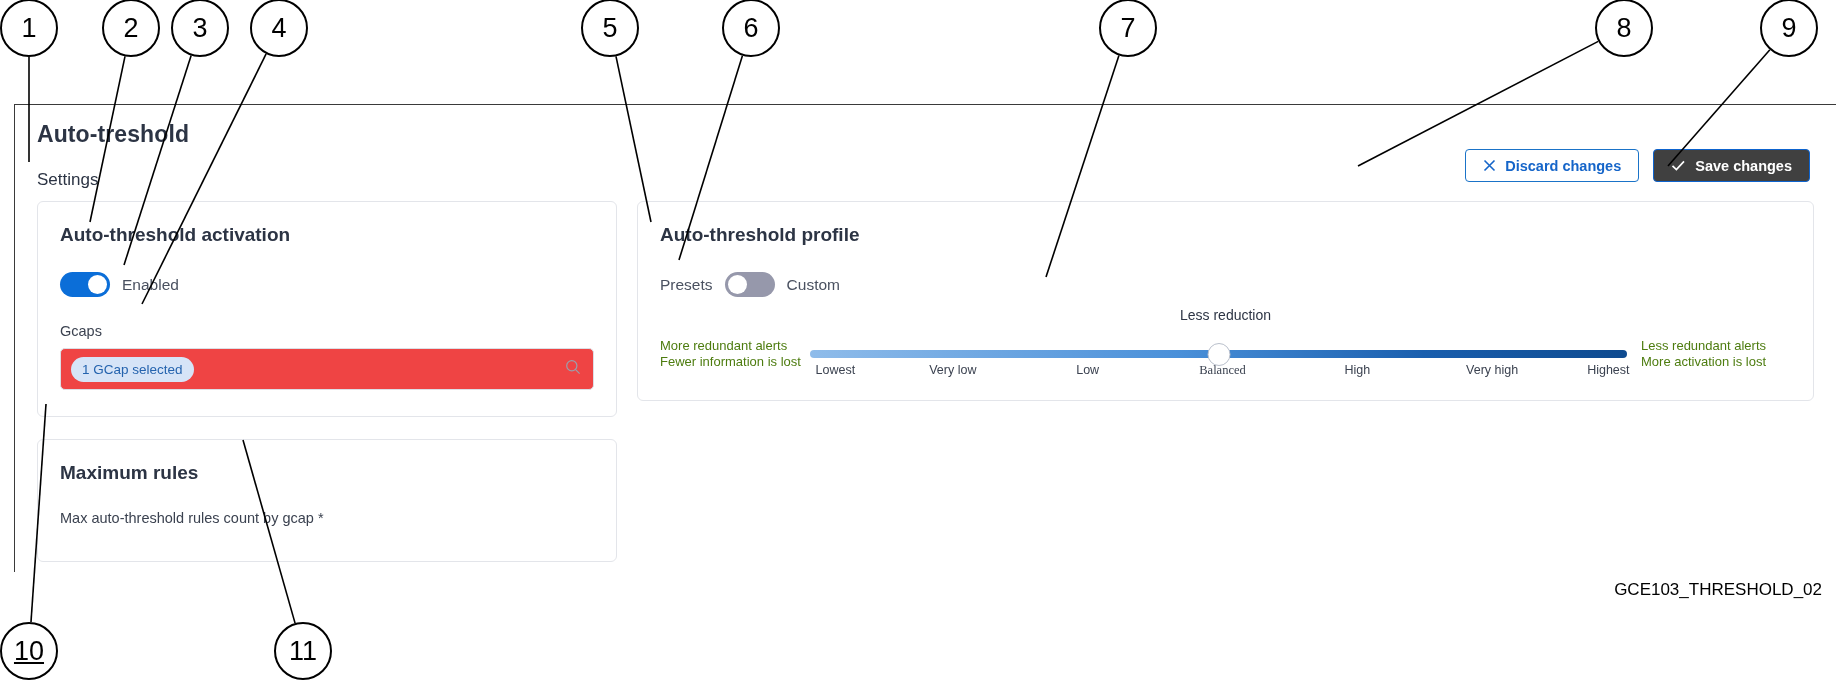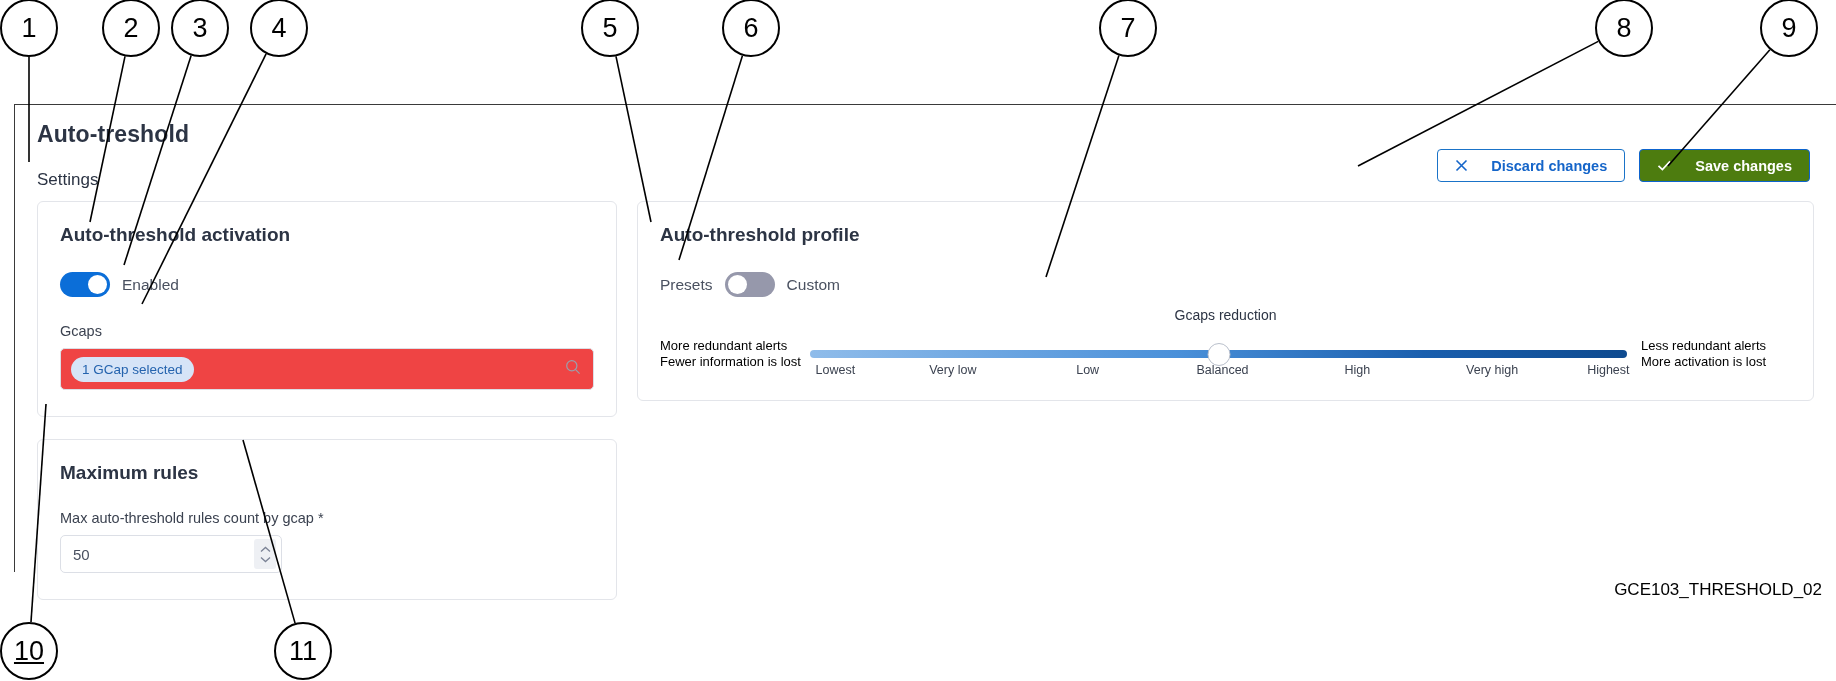--- a/index.html
+++ b/index.html
@@ -61,37 +61,37 @@
     font-size: 17px;
     color: #2c3444;
     margin: 22px 0 0 0;
   }
   #header-actions {
     position: absolute;
     right: 26px; top: 44px;
     display: flex; gap: 14px;
   }
   .btn {
-    display: inline-flex; align-items: center; gap: 23px;
+    display: inline-flex; align-items: center; gap: 9px;
     height: 33px;
     padding: 0 17px;
     border-radius: 4px;
     font-size: 14.5px;
     font-weight: bold;
     cursor: pointer;
     white-space: nowrap;
   }
   .btn-outline {
     border: 1px solid #1a73c8;
     background: #fff;
     color: #1565c9;
   }
   .btn-primary {
     border: 1px solid #0d63ce;
-    background: #4d7c0f;
+    background: #404040;
     color: #fff;
   }
   .btn svg { display: block; }
 
   
   #content {
     display: flex;
     align-items: flex-start;
     gap: 20px;
     padding: 0 22px 0 22px;
@@ -211,21 +211,21 @@
     font-size: 14px;
     color: #2c3444;
     white-space: nowrap;
   }
   .slider-track-row {
     position: relative;
     display: flex; align-items: center;
   }
   .edge-label {
     font-size: 13px;
-    color: #000000;
+    color: #4d7c0f;
     line-height: 16px;
     white-space: nowrap;
     flex: 0 0 auto;
   }
   .edge-label.left { text-align: left; width: 150px; }
   .edge-label.right { text-align: left; width: 150px; margin-left: 14px; }
   .track-holder {
     position: relative;
     flex: 1 1 auto;
     height: 34px;
@@ -325,64 +325,53 @@
               <circle cx="6.8" cy="6.8" r="5.1" stroke="#9aa0ad" stroke-width="1.2" fill="none"></circle>
               <path d="M10.6 10.6 L14.6 14.6" stroke="#9aa0ad" stroke-width="1.2" fill="none"></path>
             </svg>
           </span>
         </div>
       </div>
 
       <div class="card">
         <div class="card-title">Maximum rules</div>
         <div class="field-label">Max auto-threshold rules count by gcap *</div>
-        <div class="number-box">
-          <span>50</span>
-          <span class="stepper">
-            <svg width="11" height="7" viewBox="0 0 11 7">
-              <path d="M1 5.4 L5.5 1.4 L10 5.4" stroke="#7b8396" stroke-width="1.3" fill="none"></path>
-            </svg>
-            <svg width="11" height="7" viewBox="0 0 11 7">
-              <path d="M1 1.6 L5.5 5.6 L10 1.6" stroke="#7b8396" stroke-width="1.3" fill="none"></path>
-            </svg>
-          </span>
-        </div>
       </div>
 
     </div>
 
     <div id="right-col">
       <div class="card" id="profile-card">
         <div class="card-title">Auto-threshold profile</div>
 
         <div class="toggle-row">
           <span class="toggle-label">Presets</span>
           <div class="switch off">
             <span class="knob"></span>
           </div>
           <span class="toggle-label">Custom</span>
         </div>
 
         <div class="slider-wrap">
-          <div class="slider-top-label">Gcaps reduction</div>
+          <div class="slider-top-label">Less reduction</div>
 
           <div class="slider-track-row">
             <div class="edge-label left">
               <div>More redundant alerts</div>
               <div>Fewer information is lost</div>
             </div>
 
             <div class="track-holder">
               <div class="track"></div>
               <div class="thumb" id="slider-thumb" style="left: 50%;"></div>
               <div class="ticks" id="slider-ticks">
                   <div class="tick" style="left: 0%; transform: translateX(-6%);">Lowest</div>
                   <div class="tick" style="left: 16.6667%;">Very low</div>
                   <div class="tick" style="left: 33.3333%;">Low</div>
-                  <div class="tick" style="left: 50%;">Balanced</div>
+                  <div class="tick" style="left: 50%; font-family: Liberation Serif, serif;">Balanced</div>
                   <div class="tick" style="left: 66.6667%;">High</div>
                   <div class="tick" style="left: 83.3333%;">Very high</div>
                   <div class="tick" style="left: 100%; transform: translateX(-94%);">Highest</div>
                 </div>
             </div>
 
             <div class="edge-label right">
               <div>Less redundant alerts</div>
               <div>More activation is lost</div>
             </div>

